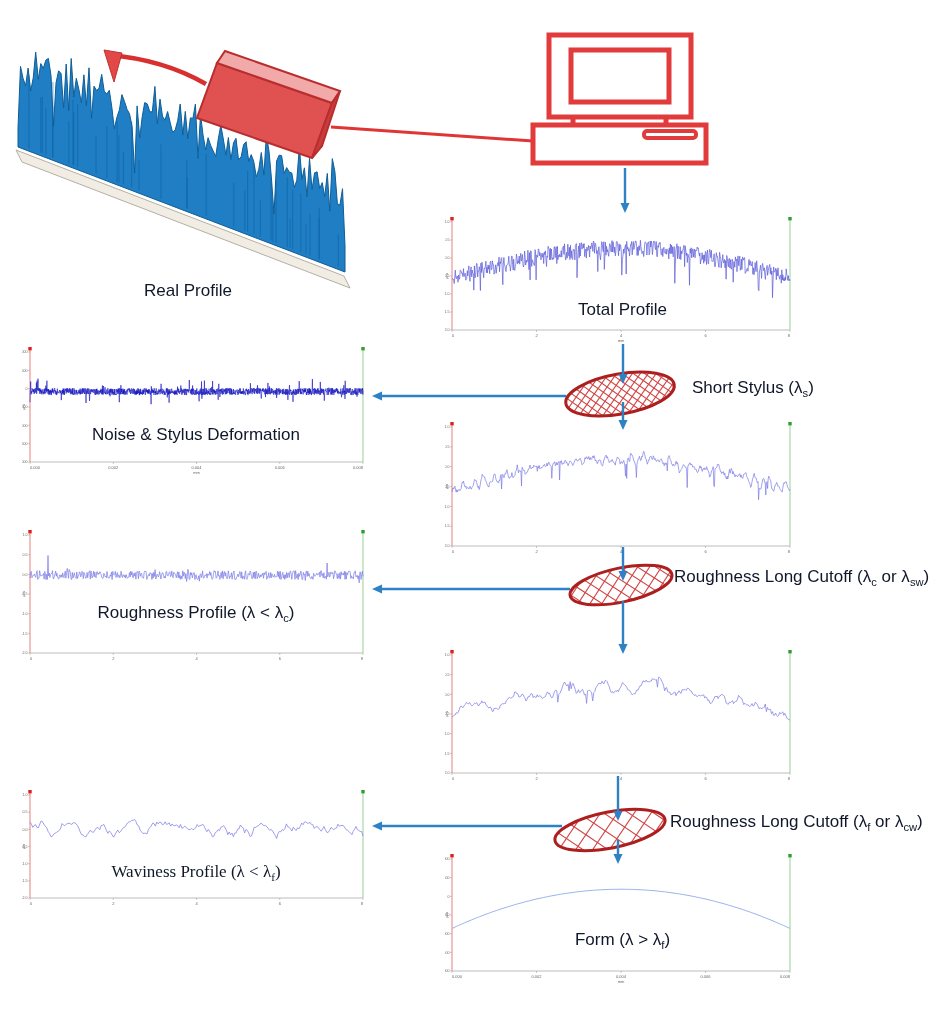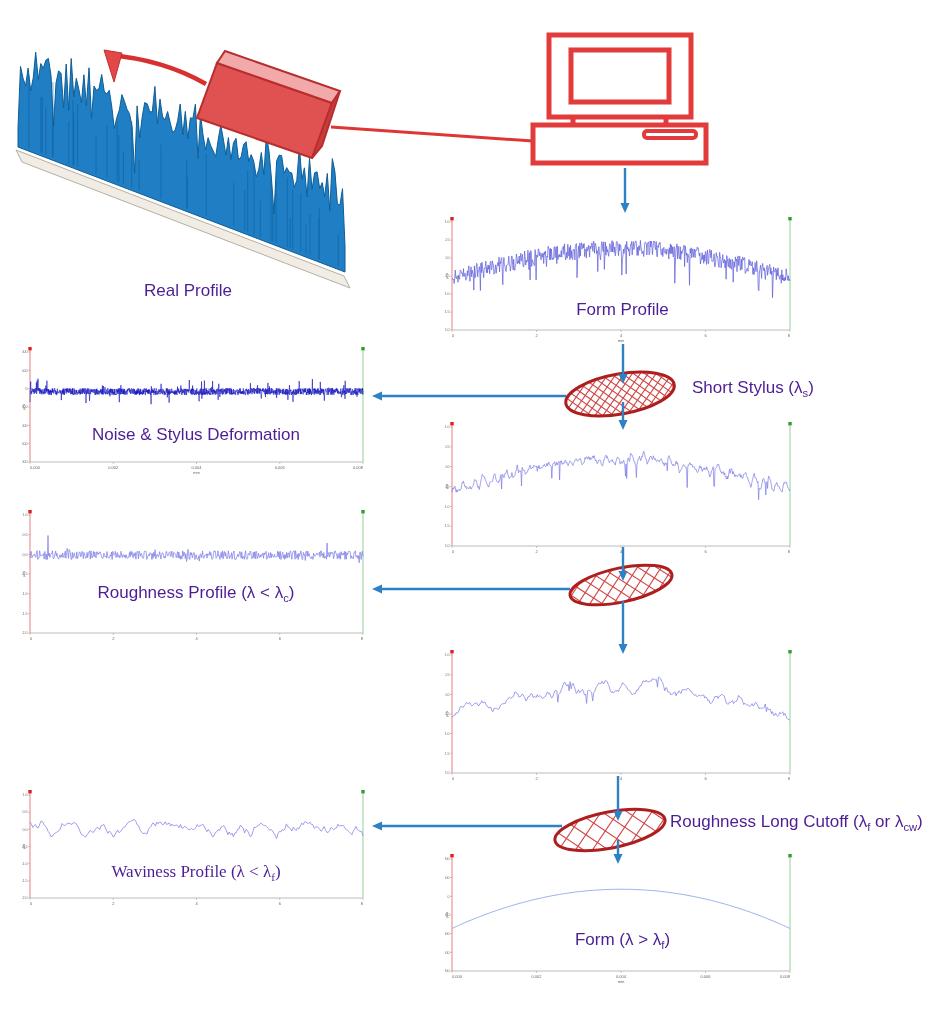--- a/index.html
+++ b/index.html
@@ -1,21 +1,21 @@
 <!DOCTYPE html>
 <html><head>
 <meta charset="utf-8">
 <style>
   html,body{margin:0;padding:0;background:#fff;}
   .canvas{position:relative;width:950px;height:1013px;background:#fff;overflow:hidden;
           font-family:"Liberation Sans",sans-serif;}
   #art{position:absolute;left:0;top:0;}
   .chart{position:absolute;}
   .chart svg{position:absolute;left:0;top:0;}
-  .lbl{position:absolute;font-size:17px;color:#4c1d95;white-space:nowrap;z-index:3;line-height:22px;}
+  .lbl{position:absolute;font-size:17px;color:#0f172a;white-space:nowrap;z-index:3;line-height:22px;}
   .chart-label{left:0;width:100%;text-align:center;}
   sub{font-size:66%;}
   svg text{font-family:"Liberation Sans",sans-serif;}
 </style>
 </head>
 <body>
 
 <div class="canvas">
 
   <svg id="art" width="950" height="1013" viewBox="0 0 950 1013">
@@ -264,21 +264,21 @@
         <text x="4.5" y="62.3" font-size="3.6" fill="#666666" text-anchor="end">-0.5</text>
         <line x1="5" y1="79" x2="7" y2="79" stroke="#999" stroke-width="0.5"></line>
         <text x="4.5" y="80.3" font-size="3.6" fill="#666666" text-anchor="end">-1.0</text>
         <line x1="5" y1="97" x2="7" y2="97" stroke="#999" stroke-width="0.5"></line>
         <text x="4.5" y="98.3" font-size="3.6" fill="#666666" text-anchor="end">-1.5</text>
         <line x1="5" y1="115" x2="7" y2="115" stroke="#999" stroke-width="0.5"></line>
         <text x="4.5" y="116.3" font-size="3.6" fill="#666666" text-anchor="end">-2.0</text>
         <text x="2.5" y="61" font-size="3.8" fill="#666666" text-anchor="middle" transform="rotate(-90 2.5 61)">µm</text>
         <path d="M7.0,63.4L7.5,63.5L8.1,64.7L8.6,64.2L9.2,68.5L9.7,63.0L10.3,55.1L10.8,62.6L11.4,63.8L11.9,60.9L12.5,61.3L13.0,67.3L13.6,60.0L14.1,64.1L14.6,64.1L15.2,55.1L15.7,55.3L16.3,56.8L16.8,58.7L17.4,58.2L17.9,61.5L18.5,53.6L19.0,61.5L19.6,61.0L20.1,58.1L20.7,65.2L21.2,64.4L21.7,63.6L22.3,55.8L22.8,60.9L23.4,54.4L23.9,50.9L24.5,62.4L25.0,66.3L25.6,54.6L26.1,51.9L26.7,61.8L27.2,55.0L27.7,58.3L28.3,58.6L28.8,75.1L29.4,50.9L29.9,62.8L30.5,62.1L31.0,54.6L31.6,48.3L32.1,49.0L32.7,61.9L33.2,55.9L33.8,56.2L34.3,51.7L34.8,55.5L35.4,75.5L35.9,48.2L36.5,57.5L37.0,47.2L37.6,53.8L38.1,56.9L38.7,62.7L39.2,53.1L39.8,53.6L40.3,51.5L40.9,46.2L41.4,57.7L41.9,52.2L42.5,57.9L43.0,49.9L43.6,54.1L44.1,50.4L44.7,58.7L45.2,46.9L45.8,46.1L46.3,54.7L46.9,54.4L47.4,45.8L48.0,49.8L48.5,49.8L49.0,59.2L49.6,57.6L50.1,53.7L50.7,49.8L51.2,58.3L51.8,52.5L52.3,49.8L52.9,47.5L53.4,50.9L54.0,42.1L54.5,56.8L55.1,46.8L55.6,48.5L56.1,43.5L56.7,42.6L57.2,53.8L57.8,69.7L58.3,49.6L58.9,42.5L59.4,50.1L60.0,51.1L60.5,55.4L61.1,56.6L61.6,50.2L62.2,50.2L62.7,49.6L63.2,48.0L63.8,41.2L64.3,50.5L64.9,50.4L65.4,56.1L66.0,51.1L66.5,41.2L67.1,41.1L67.6,49.6L68.2,55.0L68.7,44.2L69.2,54.0L69.8,55.4L70.3,50.9L70.9,49.0L71.4,39.0L72.0,42.5L72.5,48.8L73.1,45.7L73.6,47.9L74.2,41.0L74.7,49.2L75.3,42.2L75.8,38.3L76.3,46.1L76.9,43.0L77.4,39.5L78.0,50.2L78.5,52.0L79.1,48.8L79.6,36.0L80.2,43.2L80.7,50.1L81.3,45.2L81.8,47.3L82.4,46.0L82.9,35.2L83.4,43.5L84.0,54.7L84.5,37.6L85.1,64.9L85.6,35.7L86.2,36.0L86.7,51.4L87.3,44.7L87.8,46.2L88.4,48.3L88.9,49.6L89.5,50.6L90.0,34.6L90.5,36.5L91.1,64.9L91.6,40.1L92.2,40.4L92.7,42.3L93.3,34.0L93.8,34.0L94.4,40.8L94.9,37.4L95.5,39.8L96.0,44.9L96.6,39.5L97.1,38.1L97.6,42.3L98.2,38.5L98.7,48.6L99.3,37.0L99.8,39.4L100.4,35.9L100.9,43.3L101.5,51.5L102.0,41.0L102.6,42.3L103.1,31.3L103.6,33.4L104.2,33.9L104.7,45.0L105.3,33.2L105.8,44.7L106.4,34.0L106.9,41.4L107.5,44.6L108.0,43.0L108.6,44.2L109.1,32.0L109.7,31.7L110.2,42.7L110.7,33.7L111.3,31.8L111.8,48.7L112.4,31.4L112.9,44.7L113.5,40.4L114.0,41.8L114.6,39.2L115.1,42.2L115.7,41.3L116.2,35.7L116.8,42.1L117.3,32.9L117.8,32.4L118.4,31.2L118.9,39.4L119.5,28.8L120.0,38.2L120.6,45.0L121.1,43.2L121.7,37.2L122.2,43.2L122.8,29.2L123.3,37.2L123.9,41.2L124.4,32.3L124.9,44.7L125.5,30.3L126.0,42.7L126.6,35.8L127.1,43.5L127.7,44.5L128.2,34.2L128.8,35.4L129.3,34.8L129.9,44.9L130.4,30.5L131.0,28.9L131.5,28.7L132.0,62.7L132.6,44.9L133.1,36.7L133.7,30.9L134.2,42.8L134.8,28.1L135.3,41.0L135.9,31.3L136.4,27.7L137.0,34.1L137.5,33.0L138.1,28.9L138.6,32.8L139.1,28.6L139.7,41.6L140.2,36.1L140.8,34.1L141.3,43.1L141.9,32.1L142.4,35.8L143.0,35.3L143.5,30.4L144.1,34.5L144.6,42.0L145.1,31.0L145.7,33.9L146.2,32.7L146.8,27.9L147.3,29.7L147.9,36.4L148.4,26.0L149.0,27.2L149.5,38.2L150.1,28.2L150.6,29.1L151.2,32.8L151.7,38.7L152.2,35.6L152.8,56.6L153.3,36.8L153.9,31.7L154.4,38.1L155.0,40.9L155.5,44.8L156.1,37.3L156.6,26.6L157.2,27.3L157.7,34.0L158.3,36.7L158.8,26.7L159.3,54.4L159.9,40.5L160.4,27.2L161.0,40.2L161.5,31.4L162.1,37.0L162.6,34.6L163.2,38.2L163.7,41.3L164.3,32.4L164.8,28.6L165.4,30.3L165.9,36.9L166.4,36.7L167.0,25.6L167.5,37.0L168.1,26.8L168.6,32.0L169.2,37.6L169.7,32.0L170.3,40.8L170.8,37.3L171.4,26.8L171.9,26.3L172.5,27.5L173.0,33.7L173.5,40.7L174.1,28.9L174.6,35.7L175.2,29.6L175.7,30.2L176.3,36.8L176.8,60.1L177.4,44.4L177.9,41.2L178.5,34.1L179.0,38.4L179.5,34.0L180.1,31.4L180.6,29.6L181.2,59.0L181.7,26.4L182.3,34.0L182.8,32.2L183.4,36.1L183.9,33.7L184.5,41.1L185.0,36.2L185.6,29.5L186.1,29.9L186.6,26.5L187.2,39.9L187.7,31.6L188.3,26.5L188.8,34.6L189.4,32.5L189.9,28.3L190.5,26.0L191.0,26.0L191.6,31.6L192.1,40.5L192.7,32.1L193.2,40.4L193.7,30.9L194.3,31.0L194.8,35.5L195.4,25.3L195.9,31.5L196.5,34.6L197.0,38.7L197.6,37.3L198.1,36.0L198.7,41.6L199.2,36.0L199.8,28.2L200.3,26.9L200.8,27.7L201.4,29.2L201.9,40.0L202.5,28.2L203.0,27.8L203.6,26.8L204.1,39.9L204.7,38.4L205.2,26.1L205.8,32.1L206.3,26.0L206.9,29.7L207.4,39.6L207.9,34.0L208.5,26.1L209.0,26.8L209.6,26.6L210.1,32.6L210.7,34.7L211.2,26.5L211.8,41.0L212.3,41.9L212.9,30.6L213.4,32.4L213.9,28.4L214.5,29.2L215.0,27.2L215.6,33.7L216.1,39.6L216.7,39.9L217.2,33.6L217.8,41.5L218.3,34.9L218.9,32.3L219.4,37.6L220.0,38.2L220.5,38.5L221.0,33.9L221.6,39.3L222.1,35.3L222.7,34.3L223.2,34.7L223.8,44.0L224.3,32.8L224.9,38.5L225.4,28.9L226.0,38.6L226.5,30.1L227.1,38.7L227.6,31.8L228.1,41.8L228.7,40.6L229.2,31.6L229.8,68.3L230.3,49.9L230.9,34.5L231.4,32.1L232.0,28.8L232.5,43.7L233.1,31.0L233.6,37.6L234.2,43.5L234.7,44.0L235.2,31.7L235.8,44.6L236.3,36.0L236.9,38.8L237.4,35.4L238.0,35.5L238.5,31.2L239.1,30.2L239.6,51.7L240.2,30.9L240.7,35.0L241.3,40.4L241.8,38.0L242.3,47.5L242.9,39.2L243.4,41.0L244.0,43.4L244.5,70.2L245.1,33.9L245.6,38.1L246.2,32.8L246.7,42.8L247.3,36.3L247.8,33.8L248.4,42.1L248.9,35.7L249.4,34.1L250.0,42.7L250.5,34.9L251.1,35.7L251.6,35.7L252.2,32.1L252.7,33.5L253.3,33.0L253.8,37.7L254.4,41.1L254.9,37.9L255.4,49.0L256.0,44.8L256.5,44.8L257.1,37.7L257.6,44.3L258.2,40.1L258.7,48.3L259.3,39.8L259.8,46.3L260.4,36.4L260.9,37.6L261.5,49.5L262.0,38.7L262.5,35.0L263.1,48.7L263.6,48.8L264.2,38.5L264.7,34.3L265.3,36.9L265.8,42.8L266.4,35.3L266.9,46.2L267.5,46.9L268.0,46.4L268.6,44.0L269.1,38.8L269.6,51.2L270.2,51.9L270.7,46.6L271.3,37.7L271.8,41.4L272.4,41.2L272.9,44.6L273.5,49.9L274.0,52.4L274.6,37.3L275.1,41.2L275.7,43.3L276.2,52.8L276.7,47.0L277.3,45.0L277.8,39.6L278.4,48.1L278.9,47.0L279.5,44.4L280.0,52.9L280.6,45.6L281.1,64.2L281.7,40.5L282.2,42.2L282.8,48.5L283.3,51.9L283.8,44.0L284.4,43.3L284.9,53.1L285.5,44.7L286.0,53.2L286.6,54.3L287.1,44.2L287.7,46.9L288.2,67.2L288.8,46.5L289.3,46.8L289.8,52.3L290.4,41.9L290.9,45.7L291.5,44.3L292.0,56.7L292.6,43.3L293.1,40.9L293.7,50.7L294.2,44.9L294.8,41.2L295.3,55.3L295.9,53.2L296.4,44.2L296.9,54.5L297.5,41.9L298.0,43.2L298.6,45.2L299.1,43.0L299.7,42.6L300.2,58.4L300.8,57.4L301.3,56.0L301.9,53.9L302.4,53.3L303.0,56.3L303.5,47.8L304.0,44.4L304.6,50.2L305.1,45.8L305.7,48.6L306.2,51.0L306.8,49.0L307.3,46.6L307.9,59.2L308.4,52.8L309.0,59.7L309.5,57.2L310.1,47.5L310.6,54.0L311.1,56.7L311.7,45.8L312.2,52.4L312.8,57.8L313.3,74.3L313.9,75.7L314.4,57.0L315.0,53.9L315.5,50.2L316.1,56.4L316.6,63.4L317.2,50.4L317.7,48.4L318.2,52.8L318.8,55.7L319.3,52.8L319.9,60.6L320.4,64.4L321.0,55.1L321.5,54.4L322.1,50.4L322.6,60.3L323.2,56.0L323.7,53.0L324.3,51.0L324.8,49.4L325.3,58.8L325.9,52.7L326.4,59.7L327.0,56.0L327.5,82.7L328.1,64.3L328.6,52.0L329.2,56.3L329.7,57.2L330.3,55.3L330.8,53.3L331.3,64.7L331.9,54.6L332.4,60.8L333.0,52.8L333.5,60.2L334.1,61.9L334.6,64.2L335.2,60.2L335.7,60.2L336.3,68.2L336.8,54.8L337.4,65.0L337.9,59.8L338.4,65.6L339.0,63.2L339.5,65.8L340.1,61.9L340.6,65.2L341.2,53.8L341.7,58.8L342.3,61.2L342.8,65.4L343.4,60.7L343.9,65.6L344.5,64.3L345.0,65.8" fill="none" stroke="#5B5BD8" stroke-width="0.7"></path>
       </svg>
-    <div class="lbl chart-label" style="top: 84px;"><span>Form Profile</span></div>
+    <div class="lbl chart-label" style="top: 84px;"><span>Total Profile</span></div>
   </div>
   <div class="chart" style="left: 22px; top: 345px; width: 348px; height: 130px;">
       <svg width="348" height="130" viewBox="0 0 348 130">
         <line x1="8" y1="5" x2="8" y2="117" stroke="#F2AFAF" stroke-width="1.6"></line>
         <rect x="6.3" y="2" width="3.4" height="3.4" fill="#E02020"></rect>
         <line x1="341" y1="5" x2="341" y2="117" stroke="#BFE3BD" stroke-width="1.6"></line>
         <rect x="339.3" y="2" width="3.4" height="3.4" fill="#2F9E2F"></rect>
         <line x1="8" y1="117" x2="341" y2="117" stroke="#ABABAB" stroke-width="0.8"></line>
         <line x1="8" y1="117" x2="8" y2="119" stroke="#999" stroke-width="0.5"></line>
         <text x="8" y="123.5" font-size="4" fill="#666666" text-anchor="start">0.000</text>
@@ -339,21 +339,21 @@
         <line x1="5" y1="86.33333333333333" x2="7" y2="86.33333333333333" stroke="#999" stroke-width="0.5"></line>
         <text x="4.5" y="87.63333333333333" font-size="3.6" fill="#666666" text-anchor="end">-1.0</text>
         <line x1="5" y1="106.16666666666667" x2="7" y2="106.16666666666667" stroke="#999" stroke-width="0.5"></line>
         <text x="4.5" y="107.46666666666667" font-size="3.6" fill="#666666" text-anchor="end">-1.5</text>
         <line x1="5" y1="126" x2="7" y2="126" stroke="#999" stroke-width="0.5"></line>
         <text x="4.5" y="127.3" font-size="3.6" fill="#666666" text-anchor="end">-2.0</text>
         <text x="2.5" y="66.5" font-size="3.8" fill="#666666" text-anchor="middle" transform="rotate(-90 2.5 66.5)">µm</text>
         <path d="M7.0,72.2L7.6,68.3L8.2,67.9L8.8,69.1L9.4,66.6L10.0,66.3L10.6,69.9L11.2,72.2L11.8,69.6L12.4,72.0L13.0,70.1L13.7,70.1L14.3,69.4L14.9,70.7L15.5,69.4L16.1,68.8L16.7,65.0L17.3,62.1L17.9,62.9L18.5,61.1L19.1,63.9L19.7,66.0L20.3,67.2L20.9,66.0L21.5,68.7L22.1,68.3L22.7,67.4L23.3,67.9L23.9,68.9L24.5,68.1L25.1,66.4L25.7,68.5L26.3,69.2L27.0,67.4L27.6,66.6L28.2,65.4L28.8,62.9L29.4,59.8L30.0,59.5L30.6,60.6L31.2,60.5L31.8,62.8L32.4,65.8L33.0,67.5L33.6,66.2L34.2,69.6L34.8,66.9L35.4,63.8L36.0,59.7L36.6,58.4L37.2,54.3L37.8,55.4L38.4,56.2L39.0,57.0L39.7,57.0L40.3,60.3L40.9,60.7L41.5,62.3L42.1,64.5L42.7,66.0L43.3,66.1L43.9,67.1L44.5,63.0L45.1,62.0L45.7,61.6L46.3,62.2L46.9,61.5L47.5,61.4L48.1,58.8L48.7,55.2L49.3,54.1L49.9,53.8L50.5,56.6L51.1,59.7L51.7,61.2L52.3,61.9L53.0,61.7L53.6,62.9L54.2,60.2L54.8,60.6L55.4,56.2L56.0,54.6L56.6,69.0L57.2,54.8L57.8,54.2L58.4,56.2L59.0,57.7L59.6,55.3L60.2,53.1L60.8,53.5L61.4,51.2L62.0,49.7L62.6,53.1L63.2,55.6L63.8,57.7L64.4,58.5L65.0,56.8L65.7,57.0L66.3,56.3L66.9,52.6L67.5,55.8L68.1,57.7L68.7,56.5L69.3,56.3L69.9,55.5L70.5,51.6L71.1,51.1L71.7,48.1L72.3,44.8L72.9,48.9L73.5,52.8L74.1,50.4L74.7,50.9L75.3,51.5L75.9,50.7L76.5,66.0L77.1,47.3L77.7,48.6L78.3,50.4L79.0,50.6L79.6,50.5L80.2,54.3L80.8,53.5L81.4,53.2L82.0,51.9L82.6,51.8L83.2,49.2L83.8,49.4L84.4,47.2L85.0,45.1L85.6,47.7L86.2,48.9L86.8,48.1L87.4,47.0L88.0,47.8L88.6,45.2L89.2,46.0L89.8,46.3L90.4,46.2L91.0,46.9L91.7,45.9L92.3,51.3L92.9,46.7L93.5,48.1L94.1,45.3L94.7,48.7L95.3,48.1L95.9,48.6L96.5,47.5L97.1,47.7L97.7,47.0L98.3,45.3L98.9,45.3L99.5,44.3L100.1,46.5L100.7,46.6L101.3,46.0L101.9,43.2L102.5,45.8L103.1,43.9L103.7,42.1L104.3,43.3L105.0,44.9L105.6,45.8L106.2,46.3L106.8,58.3L107.4,46.8L108.0,43.9L108.6,43.0L109.2,43.1L109.8,41.7L110.4,45.8L111.0,45.0L111.6,42.5L112.2,45.0L112.8,42.9L113.4,41.8L114.0,41.7L114.6,60.0L115.2,41.2L115.8,42.3L116.4,40.7L117.0,44.5L117.7,43.9L118.3,42.8L118.9,43.6L119.5,41.8L120.1,40.3L120.7,40.5L121.3,43.1L121.9,42.5L122.5,44.5L123.1,45.7L123.7,44.0L124.3,42.7L124.9,40.9L125.5,41.4L126.1,41.8L126.7,42.6L127.3,44.3L127.9,45.5L128.5,43.6L129.1,42.6L129.7,41.1L130.3,39.4L131.0,38.7L131.6,40.0L132.2,40.9L132.8,41.1L133.4,39.9L134.0,40.0L134.6,39.2L135.2,38.2L135.8,39.9L136.4,42.1L137.0,44.8L137.6,44.3L138.2,43.6L138.8,43.2L139.4,41.2L140.0,37.6L140.6,38.9L141.2,37.2L141.8,36.7L142.4,38.7L143.0,39.0L143.7,36.5L144.3,37.8L144.9,40.0L145.5,37.6L146.1,38.7L146.7,39.3L147.3,37.1L147.9,35.9L148.5,37.8L149.1,35.7L149.7,37.7L150.3,41.0L150.9,40.0L151.5,41.2L152.1,43.5L152.7,43.4L153.3,40.5L153.9,40.9L154.5,39.8L155.1,40.0L155.7,40.8L156.3,44.7L157.0,45.6L157.6,45.9L158.2,43.4L158.8,39.7L159.4,39.5L160.0,36.8L160.6,35.7L161.2,35.1L161.8,38.0L162.4,36.7L163.0,39.1L163.6,40.1L164.2,42.6L164.8,42.4L165.4,41.3L166.0,40.5L166.6,41.3L167.2,39.5L167.8,41.0L168.4,42.4L169.0,43.0L169.7,43.1L170.3,45.1L170.9,41.2L171.5,40.3L172.1,37.4L172.7,37.2L173.3,38.4L173.9,38.3L174.5,39.6L175.1,44.1L175.7,43.6L176.3,41.5L176.9,42.8L177.5,43.3L178.1,41.8L178.7,40.3L179.3,43.0L179.9,45.8L180.5,56.1L181.1,44.1L181.7,58.4L182.3,40.5L183.0,38.2L183.6,38.1L184.2,41.6L184.8,40.9L185.4,33.6L186.0,33.4L186.6,35.0L187.2,35.1L187.8,36.8L188.4,38.9L189.0,41.6L189.6,41.6L190.2,44.3L190.8,46.1L191.4,57.5L192.0,44.1L192.6,41.5L193.2,39.0L193.8,38.9L194.4,36.3L195.0,38.3L195.7,40.6L196.3,39.3L196.9,36.0L197.5,36.7L198.1,33.0L198.7,31.3L199.3,32.9L199.9,35.4L200.5,38.5L201.1,38.8L201.7,41.6L202.3,44.2L202.9,42.6L203.5,40.0L204.1,40.3L204.7,37.2L205.3,36.8L205.9,36.0L206.5,37.6L207.1,39.5L207.7,39.4L208.3,35.8L209.0,37.6L209.6,39.5L210.2,38.6L210.8,40.2L211.4,41.4L212.0,40.9L212.6,39.8L213.2,40.2L213.8,41.3L214.4,42.1L215.0,40.1L215.6,39.5L216.2,38.7L216.8,40.0L217.4,42.2L218.0,43.6L218.6,42.7L219.2,45.8L219.8,43.5L220.4,42.8L221.0,44.6L221.7,43.3L222.3,50.8L222.9,38.8L223.5,36.5L224.1,35.6L224.7,37.8L225.3,39.7L225.9,40.2L226.5,43.8L227.1,44.4L227.7,45.7L228.3,44.1L228.9,45.5L229.5,45.9L230.1,45.3L230.7,42.0L231.3,41.2L231.9,44.1L232.5,42.7L233.1,45.4L233.7,49.2L234.3,52.9L235.0,51.7L235.6,50.5L236.2,49.4L236.8,48.5L237.4,46.6L238.0,45.6L238.6,44.6L239.2,45.9L239.8,46.0L240.4,47.1L241.0,47.1L241.6,49.6L242.2,67.6L242.8,46.8L243.4,44.8L244.0,44.9L244.6,42.9L245.2,42.9L245.8,45.1L246.4,44.6L247.0,44.3L247.7,47.1L248.3,47.2L248.9,46.4L249.5,47.2L250.1,49.5L250.7,48.9L251.3,49.8L251.9,51.8L252.5,52.6L253.1,51.9L253.7,49.7L254.3,47.9L254.9,45.8L255.5,48.0L256.1,46.7L256.7,49.9L257.3,51.4L257.9,49.3L258.5,48.3L259.1,49.7L259.7,47.9L260.3,48.4L261.0,49.7L261.6,46.7L262.2,48.3L262.8,50.2L263.4,51.0L264.0,53.0L264.6,57.1L265.2,56.2L265.8,54.8L266.4,50.9L267.0,50.3L267.6,49.2L268.2,46.7L268.8,65.4L269.4,66.7L270.0,48.8L270.6,48.4L271.2,47.8L271.8,47.4L272.4,44.4L273.0,44.9L273.7,44.3L274.3,47.2L274.9,49.0L275.5,51.7L276.1,51.6L276.7,53.6L277.3,51.9L277.9,52.6L278.5,51.6L279.1,54.9L279.7,53.0L280.3,56.6L280.9,57.8L281.5,59.1L282.1,56.0L282.7,59.0L283.3,57.2L283.9,52.9L284.5,49.3L285.1,53.3L285.7,50.5L286.3,48.4L287.0,50.2L287.6,54.0L288.2,51.5L288.8,54.2L289.4,54.2L290.0,56.9L290.6,54.8L291.2,55.4L291.8,55.6L292.4,56.7L293.0,55.4L293.6,55.0L294.2,54.8L294.8,53.7L295.4,57.2L296.0,54.9L296.6,57.0L297.2,58.0L297.8,58.4L298.4,54.7L299.0,54.7L299.7,53.5L300.3,52.9L300.9,52.5L301.5,55.6L302.1,57.4L302.7,57.8L303.3,60.1L303.9,61.9L304.5,62.9L305.1,64.6L305.7,67.4L306.3,66.1L306.9,62.4L307.5,59.3L308.1,57.4L308.7,54.5L309.3,53.3L309.9,57.2L310.5,57.9L311.1,57.9L311.7,60.5L312.3,62.8L313.0,61.6L313.6,79.7L314.2,68.2L314.8,68.7L315.4,69.0L316.0,68.9L316.6,65.3L317.2,62.6L317.8,59.1L318.4,58.4L319.0,58.8L319.6,62.3L320.2,62.3L320.8,75.0L321.4,62.3L322.0,61.6L322.6,68.5L323.2,58.8L323.8,56.1L324.4,58.2L325.0,59.2L325.7,60.7L326.3,65.4L326.9,69.0L327.5,69.2L328.1,70.3L328.7,71.3L329.3,69.0L329.9,65.4L330.5,65.4L331.1,63.9L331.7,62.4L332.3,64.2L332.9,66.3L333.5,65.9L334.1,66.6L334.7,68.4L335.3,69.4L335.9,70.6L336.5,71.3L337.1,72.1L337.7,68.5L338.3,65.0L339.0,62.6L339.6,63.5L340.2,62.0L340.8,61.7L341.4,62.1L342.0,64.7L342.6,66.6L343.2,68.3L343.8,68.9L344.4,70.6L345.0,69.5" fill="none" stroke="#7A7AE6" stroke-width="0.7"></path>
       </svg>
   </div>
-  <div class="chart" style="left: 22px; top: 508px; width: 348px; height: 134px;">
+  <div class="chart" style="left: 22px; top: 528px; width: 348px; height: 134px;">
       <svg width="348" height="134" viewBox="0 0 348 134">
         <line x1="8" y1="5" x2="8" y2="125" stroke="#F2AFAF" stroke-width="1.6"></line>
         <rect x="6.3" y="2" width="3.4" height="3.4" fill="#E02020"></rect>
         <line x1="341" y1="5" x2="341" y2="125" stroke="#BFE3BD" stroke-width="1.6"></line>
         <rect x="339.3" y="2" width="3.4" height="3.4" fill="#2F9E2F"></rect>
         <line x1="8" y1="125" x2="341" y2="125" stroke="#ABABAB" stroke-width="0.8"></line>
         <line x1="8" y1="125" x2="8" y2="127" stroke="#999" stroke-width="0.5"></line>
         <text x="8" y="131.5" font-size="4" fill="#666666" text-anchor="start">0</text>
         <line x1="91.25" y1="125" x2="91.25" y2="127" stroke="#999" stroke-width="0.5"></line>
         <text x="91.25" y="131.5" font-size="4" fill="#666666" text-anchor="middle">2</text>
@@ -489,14 +489,15 @@
         <line x1="5" y1="119" x2="7" y2="119" stroke="#999" stroke-width="0.5"></line>
         <text x="4.5" y="120.3" font-size="3.6" fill="#666666" text-anchor="end">-2000</text>
         <text x="2.5" y="63" font-size="3.8" fill="#666666" text-anchor="middle" transform="rotate(-90 2.5 63)">µm</text>
         <path d="M7.0,76.4L9.1,75.5L11.3,74.5L13.4,73.5L15.5,72.6L17.6,71.7L19.8,70.7L21.9,69.8L24.0,68.9L26.1,68.1L28.3,67.2L30.4,66.3L32.5,65.5L34.6,64.7L36.8,63.8L38.9,63.0L41.0,62.2L43.1,61.5L45.3,60.7L47.4,59.9L49.5,59.2L51.6,58.5L53.8,57.7L55.9,57.0L58.0,56.3L60.1,55.7L62.3,55.0L64.4,54.3L66.5,53.7L68.6,53.1L70.8,52.4L72.9,51.8L75.0,51.2L77.2,50.7L79.3,50.1L81.4,49.5L83.5,49.0L85.7,48.4L87.8,47.9L89.9,47.4L92.0,46.9L94.2,46.4L96.3,46.0L98.4,45.5L100.5,45.1L102.7,44.6L104.8,44.2L106.9,43.8L109.0,43.4L111.2,43.0L113.3,42.6L115.4,42.3L117.5,41.9L119.7,41.6L121.8,41.3L123.9,41.0L126.0,40.7L128.2,40.4L130.3,40.1L132.4,39.8L134.5,39.6L136.7,39.4L138.8,39.1L140.9,38.9L143.1,38.7L145.2,38.5L147.3,38.4L149.4,38.2L151.6,38.1L153.7,37.9L155.8,37.8L157.9,37.7L160.1,37.6L162.2,37.5L164.3,37.4L166.4,37.4L168.6,37.3L170.7,37.3L172.8,37.3L174.9,37.2L177.1,37.2L179.2,37.3L181.3,37.3L183.4,37.3L185.6,37.4L187.7,37.4L189.8,37.5L191.9,37.6L194.1,37.7L196.2,37.8L198.3,37.9L200.4,38.1L202.6,38.2L204.7,38.4L206.8,38.5L208.9,38.7L211.1,38.9L213.2,39.1L215.3,39.4L217.5,39.6L219.6,39.8L221.7,40.1L223.8,40.4L226.0,40.7L228.1,41.0L230.2,41.3L232.3,41.6L234.5,41.9L236.6,42.3L238.7,42.6L240.8,43.0L243.0,43.4L245.1,43.8L247.2,44.2L249.3,44.6L251.5,45.1L253.6,45.5L255.7,46.0L257.8,46.4L260.0,46.9L262.1,47.4L264.2,47.9L266.3,48.4L268.5,49.0L270.6,49.5L272.7,50.1L274.8,50.7L277.0,51.2L279.1,51.8L281.2,52.4L283.4,53.1L285.5,53.7L287.6,54.3L289.7,55.0L291.9,55.7L294.0,56.3L296.1,57.0L298.2,57.7L300.4,58.5L302.5,59.2L304.6,59.9L306.7,60.7L308.9,61.5L311.0,62.2L313.1,63.0L315.2,63.8L317.4,64.7L319.5,65.5L321.6,66.3L323.7,67.2L325.9,68.1L328.0,68.9L330.1,69.8L332.2,70.7L334.4,71.7L336.5,72.6L338.6,73.5L340.7,74.5L342.9,75.5L345.0,76.4" fill="none" stroke="#8FA8EA" stroke-width="0.9"></path>
       </svg>
     <div class="lbl chart-label" style="top: 77px;"><span>Form (λ &gt; λ</span><sub>f</sub><span>)</span></div>
   </div>
 
   <div class="lbl" style="left:118px;top:280px;width:140px;text-align:center"><span>Real Profile</span></div>
   <div class="lbl" style="left:692px;top:377px"><span>Short Stylus (λ</span><sub>s</sub><span>)</span></div>
+  <div class="lbl" style="left:674px;top:566px"><span>Roughness Long Cutoff (λ</span><sub>c</sub><span> or λ</span><sub>sw</sub><span>)</span></div>
   <div class="lbl" style="left:670px;top:811px"><span>Roughness Long Cutoff (λ</span><sub>f</sub><span> or λ</span><sub>cw</sub><span>)</span></div>
 </div>
 
 </body></html>

